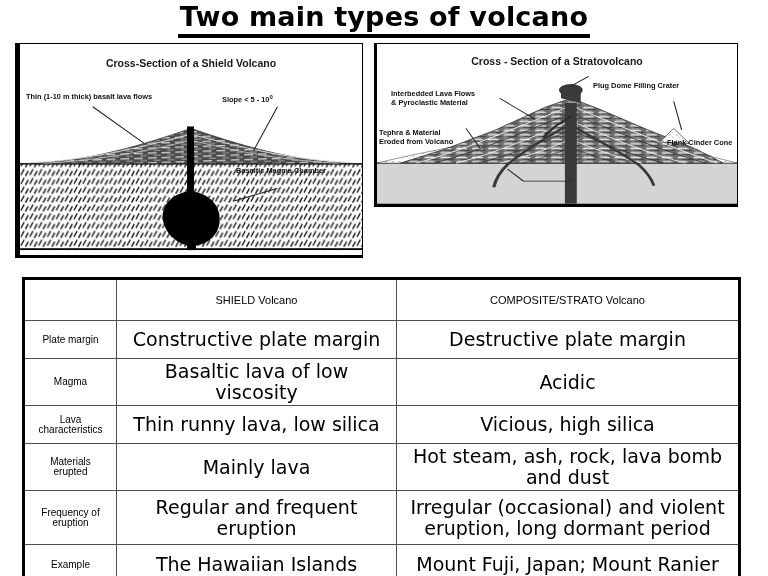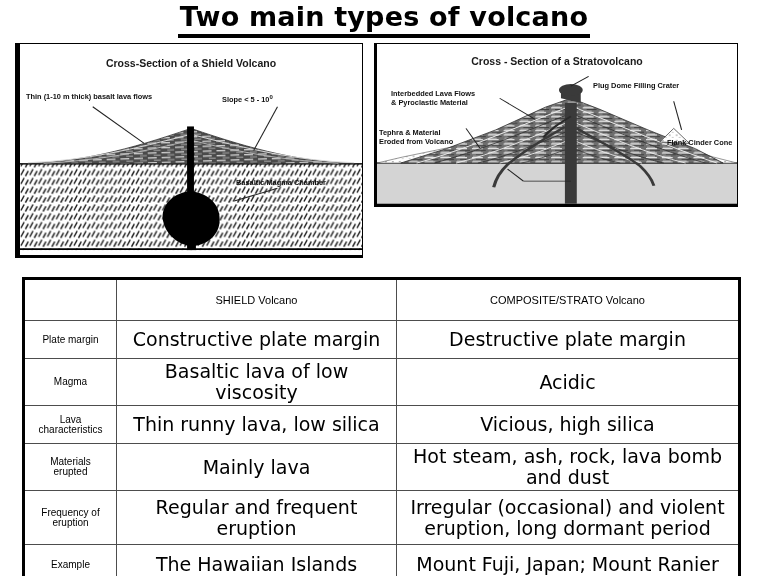--- a/index.html
+++ b/index.html
@@ -183,21 +183,21 @@
   </svg>
 
   <div class="diag-title" style="top:13px;">Cross-Section of a Shield Volcano</div>
 
   <div class="diag-label" style="left:6px; top:48px;">Thin (1-10 m thick) basalt lava flows</div>
 
   <div class="diag-label" style="left:202px; top:49px;">
     <span>Slope &lt; 5 - 10</span><sup style="font-size:6px;">0</sup>
   </div>
 
-  <div class="diag-label" style="left:216px; top:134px;">Basaltic Magma Chamber</div>
+  <div class="diag-label" style="left:216px; top:122px;">Basaltic Magma Chamber</div>
 </div>
 
 <div class="diagram" id="strato-diagram">
 
   <svg class="svg-layer" viewBox="0 0 364 215" preserveAspectRatio="none">
     <defs>
       <pattern id="strataBands" width="16" height="6" patternUnits="userSpaceOnUse">
         <rect width="16" height="6" fill="#6e6e6e"></rect>
         <rect y="0" width="11" height="1.6" fill="#e4e4e4"></rect>
         <rect x="4" y="2.4" width="10" height="1.3" fill="#3c3c3c"></rect>

